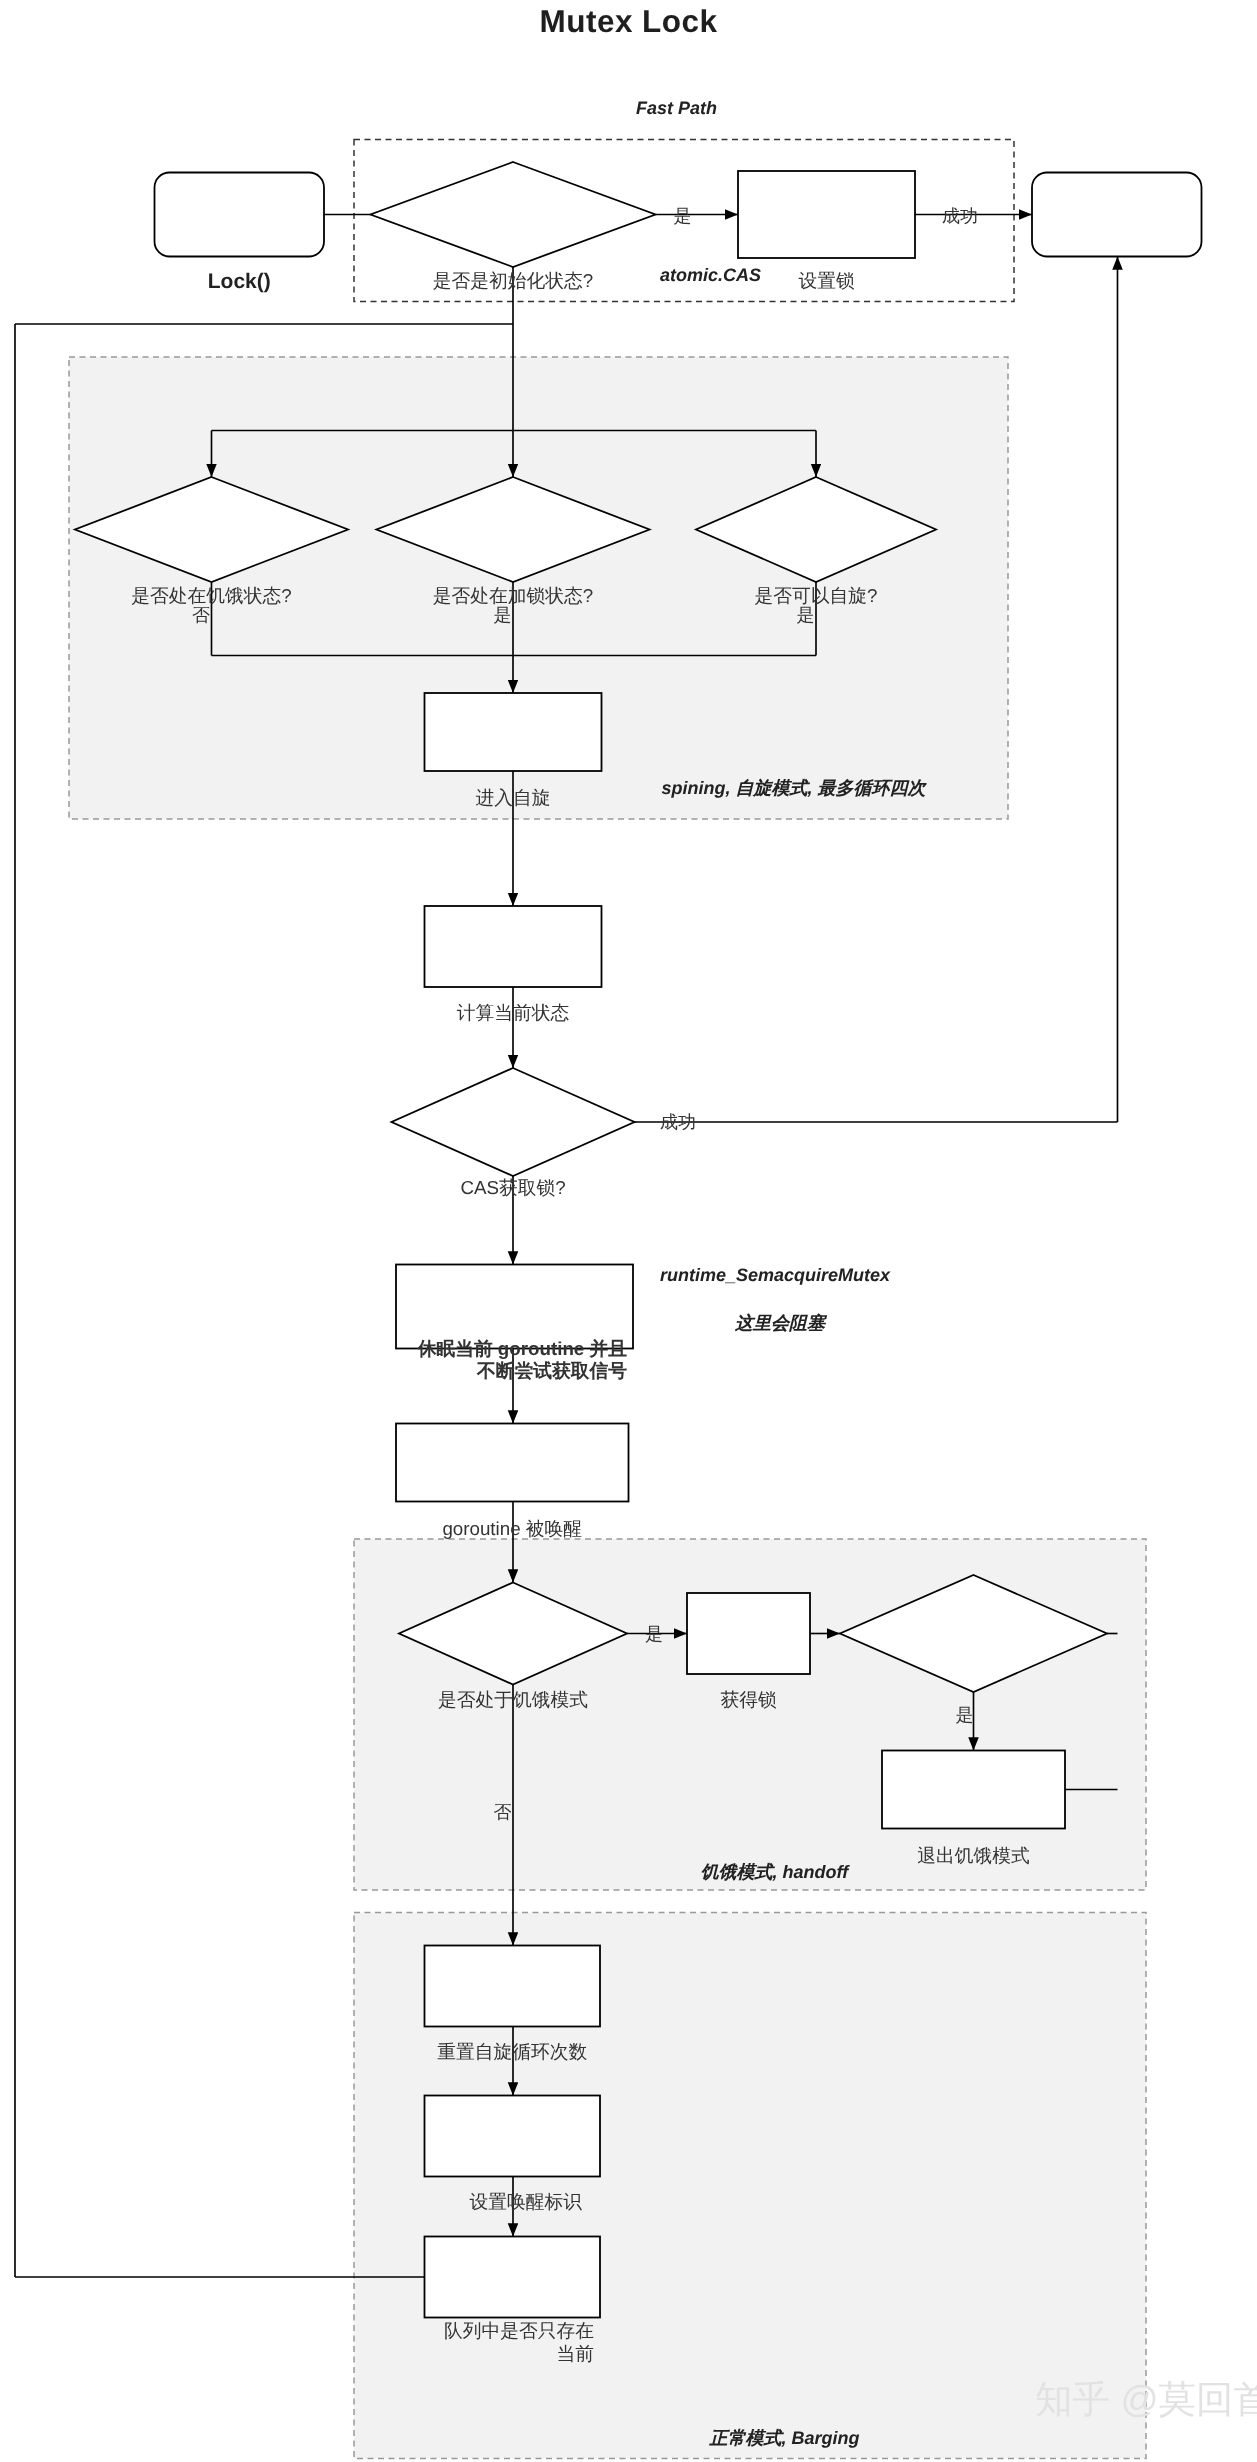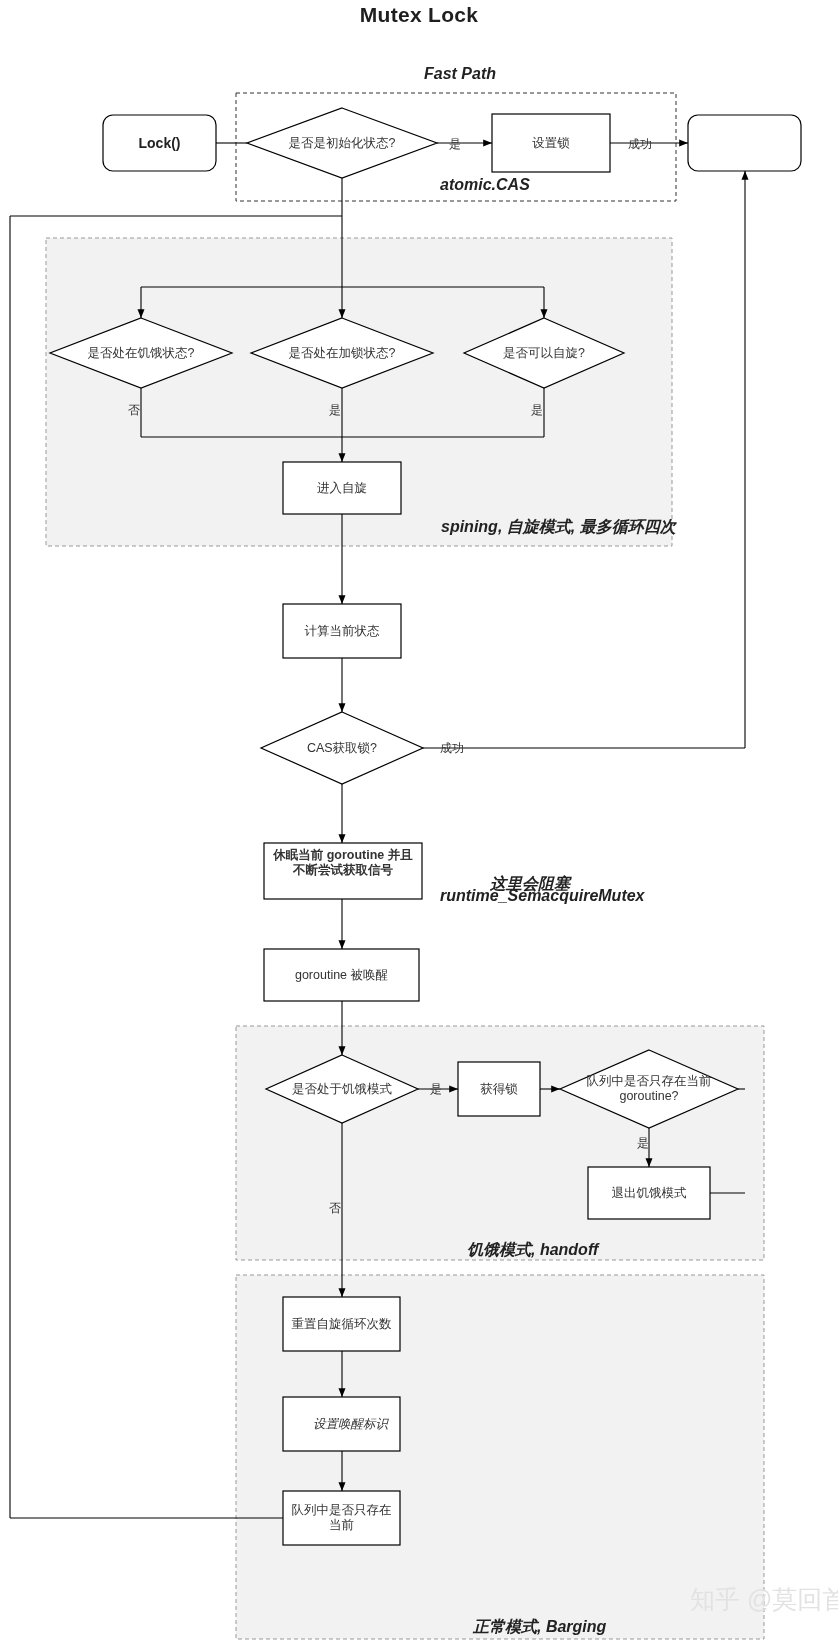--- a/index.html
+++ b/index.html
@@ -5,30 +5,31 @@
   html,body{margin:0;padding:0;background:#fff;}
   body{font-family:"Liberation Sans","DejaVu Sans",sans-serif;}
   #canvas{position:relative;width:838px;height:1641px;background:#ffffff;overflow:hidden;}
   svg.layer{position:absolute;left:0;top:0;width:838px;height:1641px;}
   .title{
     position:absolute;width:100%;text-align:center;top:3px;
     font-size:21px;font-weight:bold;color:#1f1f1f;letter-spacing:.3px;
   }
   .nodeLabel{
     position:absolute;display:flex;align-items:center;justify-content:center;
-    text-align:center;color:#333;font-size:12.5px;line-height:15px;
+    text-align:right;color:#333;font-size:12.5px;line-height:15px;
     pointer-events:none;
+    margin-top:44px;
   }
   .nodeLabel.bold{font-weight:bold;font-size:14px;color:#222;}
   .edgeLabel{
     position:absolute;color:#333;font-size:12px;background:transparent;
     white-space:nowrap;
   }
   .groupLabel{
-    position:absolute;font-style:italic;font-weight:bold;font-size:16px;color:#222;
+    position:absolute;font-style:italic;font-weight:bold;font-size:12px;color:#222;
     white-space:nowrap;
   }
   .watermark{
     position:absolute;color:#e2e2e2;font-size:25px;white-space:nowrap;
     font-weight:400;
   }
 </style>
 </head>
 <body>
 
@@ -163,27 +164,26 @@
   <div class="nodeLabel" style="left:266px;top:733px;width:152px;height:30px;">CAS获取锁?</div>
 
   <div class="nodeLabel" style="left:268px;top:843px;width:150px;height:40px;font-weight:bold;">休眠当前 goroutine 并且不断尝试获取信号</div>
 
   <div class="nodeLabel" style="left:264px;top:949px;width:155px;height:52px;">goroutine 被唤醒</div>
 
   <div class="nodeLabel" style="left:270px;top:1074px;width:144px;height:30px;">是否处于饥饿模式</div>
 
   <div class="nodeLabel" style="left:458px;top:1062px;width:82px;height:54px;border-radius:25px;">获得锁</div>
 
-  <div class="nodeLabel" style="left:585px;top:1066px;width:128px;height:46px;">队列中是否只存在当前 goroutine?</div>
 
   <div class="nodeLabel" style="left:588px;top:1167px;width:122px;height:52px;">退出饥饿模式</div>
 
   <div class="nodeLabel" style="left:283px;top:1297px;width:117px;height:54px;">重置自旋循环次数</div>
 
-  <div class="nodeLabel" style="left:283px;top:1397px;width:135px;height:54px;font-style:italic;">设置唤醒标识</div>
+  <div class="nodeLabel" style="left:283px;top:1397px;width:135px;height:54px;">设置唤醒标识</div>
 
   <div class="nodeLabel" style="left:287px;top:1491px;width:109px;height:54px;">队列中是否只存在当前</div>
 
   <div class="edgeLabel" style="left:449px;top:136px;">是</div>
 
   <div class="edgeLabel" style="left:628px;top:136px;">成功</div>
 
   <div class="edgeLabel" style="left:128px;top:402px;">否</div>
 
   <div class="edgeLabel" style="left:329px;top:402px;">是</div>
@@ -201,19 +201,19 @@
   <div class="groupLabel" style="left:424px;top:65px;">Fast Path</div>
 
   <div class="groupLabel" style="left:440px;top:176px;">atomic.CAS</div>
 
   <div class="groupLabel" style="left:441px;top:517px;">spining, 自旋模式,  最多循环四次</div>
 
   <div class="groupLabel" style="left:467px;top:1240px;">饥饿模式, handoff</div>
 
   <div class="groupLabel" style="left:473px;top:1617px;">正常模式, Barging</div>
 
-  <div class="groupLabel" style="left:440px;top:843px;margin-top:44px;">runtime_SemacquireMutex</div>
+  <div class="groupLabel" style="left:440px;top:843px;">runtime_SemacquireMutex</div>
 
   <div class="groupLabel" style="left:490px;top:874px;">这里会阻塞</div>
 
   <div class="watermark" style="left:690px;top:1583px;">知乎 @莫回首</div>
 
 </div>
 
 </body></html>

